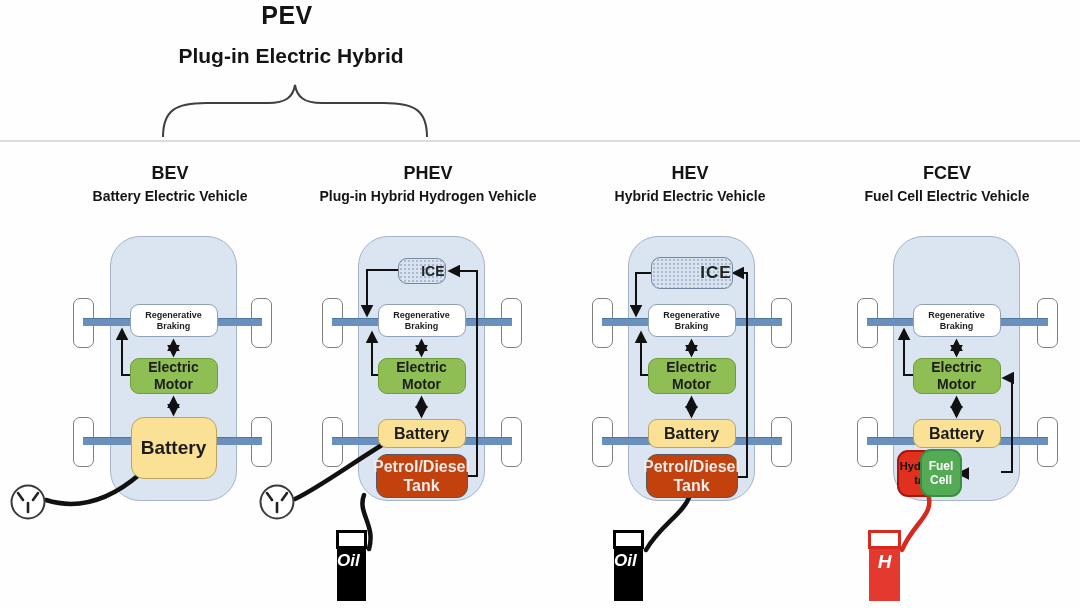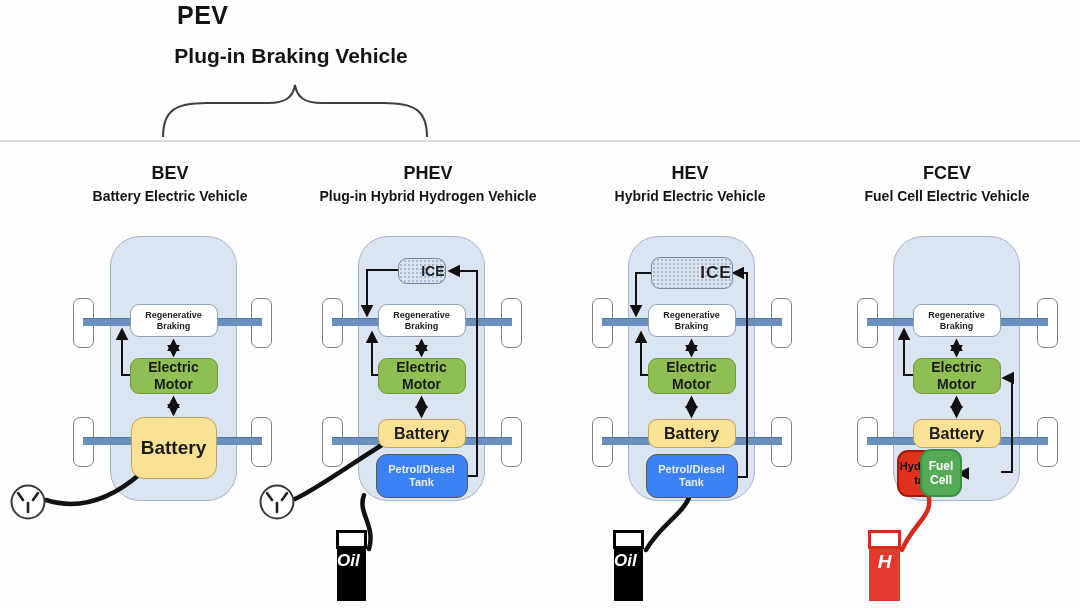--- a/index.html
+++ b/index.html
@@ -1,20 +1,20 @@
 <!DOCTYPE html>
 <html><head>
 <meta charset="utf-8">
 <style>
   html,body{margin:0;padding:0;background:#ffffff;}
   #stage{position:relative;width:1080px;height:608px;overflow:hidden;background:#fefefe;
          font-family:"Liberation Sans", sans-serif;color:#141414;}
 
   
-  .hdr-acr{position:absolute;left:177px;top:1px;width:220px;
+  .hdr-acr{position:absolute;left:177px;top:1px;width:220px;text-align:center;
            font-size:25px;font-weight:700;letter-spacing:.5px;}
   .hdr-title{position:absolute;left:141px;top:44px;width:300px;text-align:center;
            font-size:21px;font-weight:700;}
   .divider{position:absolute;left:0;top:140px;width:1080px;height:2px;background:#dcdcdc;}
 
   
   .vtitle{position:absolute;top:163px;width:280px;text-align:center;z-index:6;}
   .acr{font-size:18px;font-weight:700;}
   .vname{font-size:14px;font-weight:700;margin-top:4px;white-space:nowrap;}
 
@@ -26,21 +26,21 @@
   .axle{position:absolute;height:7px;background:#6a91bd;box-shadow:0 -1px 0 #4f769f;z-index:2;}
 
   
   .box{position:absolute;display:flex;align-items:center;justify-content:center;text-align:center;
        border-radius:9px;z-index:4;line-height:1.2;color:#1c1c1c;box-sizing:border-box;}
   .regen{background:#ffffff;border:1.5px solid #8fa1b5;font-size:9px;font-weight:600;width:88px;height:33px;}
   .motor{background:#8fbe55;border:1.5px solid #6f9b3c;font-size:14px;font-weight:700;width:88px;height:36px;}
   .battery{background:#fae196;border:1.5px solid #bba45e;font-weight:700;}
   .battery-big{width:86px;height:62px;font-size:19px;border-radius:13px;}
   .battery-sm{width:88px;height:29px;font-size:16px;}
-  .tank{background:#3b82f6;border:1.5px solid #58585c;color:#ededed;font-size:11px;font-weight:600;
+  .tank{background:#c2410c;border:1.5px solid #58585c;color:#ededed;font-size:16px;font-weight:600;
         width:92px;height:44px;border-radius:11px;}
   .ice{background-color:#d9e3ef;border:1.6px solid #76879c;font-weight:600;color:#222;
        background-image:radial-gradient(#a8bbd2 0.8px, transparent 0.9px);background-size:4px 4px;justify-content:flex-end;}
   .ice-sm{width:48px;height:26px;font-size:14px;}
   .ice-lg{width:82px;height:32px;font-size:17px;letter-spacing:1px;}
   .h2tank{background:#e0301e;border:2px solid #a8170c;color:#101010;font-size:11px;font-weight:700;
           width:57px;height:47px;border-radius:11px;}
   .fcell{background:#55ab55;border:2px solid #3c8f3f;color:#ffffff;font-size:12px;font-weight:700;
          width:42px;height:48px;border-radius:11px;}
 
@@ -54,21 +54,21 @@
   .canister.red .can-body{background:#e3392e;text-align:center;width:31px;font-size:19px;}
 
   svg.overlay{position:absolute;left:0;top:0;z-index:3;}
 </style>
 </head>
 <body>
 
 <div id="stage">
 
   <div class="hdr-acr">PEV</div>
-  <div class="hdr-title">Plug-in Braking Vehicle</div>
+  <div class="hdr-title">Plug-in Electric Hybrid</div>
   <div class="divider"></div>
 
   <div class="vtitle" style="left:30px">
     <div class="acr">BEV</div>
     <div class="vname">Battery Electric Vehicle</div>
   </div>
   <div class="vtitle" style="left:288px">
     <div class="acr">PHEV</div>
     <div class="vname">Plug-in Hybrid Hydrogen Vehicle</div>
   </div>

